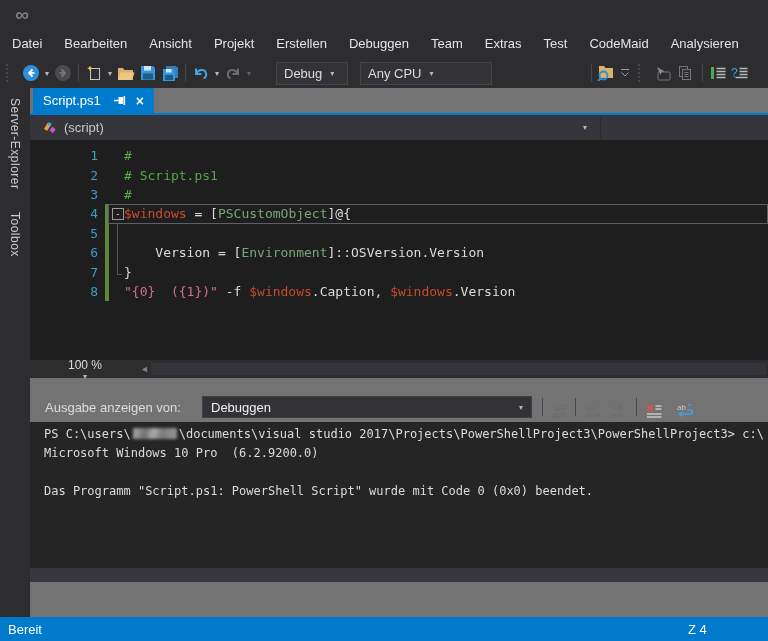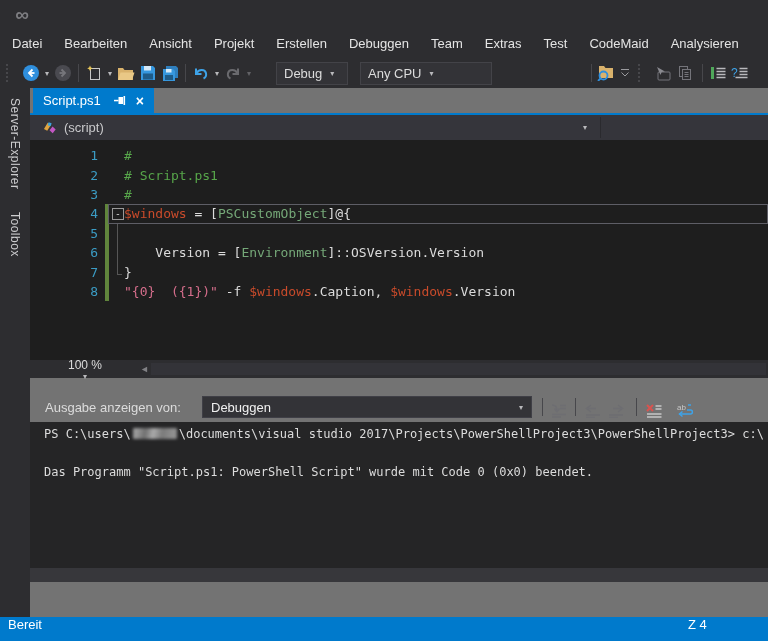--- a/index.html
+++ b/index.html
@@ -84,21 +84,21 @@
   .obtn{width:24px;height:22px;display:flex;align-items:flex-end;justify-content:center;flex:none;}
   .output-text{height:146px;background:#252526;font-family:"DejaVu Sans Mono",monospace;font-size:12px;
     color:#DCDCDC;padding:5px 0 0 14px;box-sizing:border-box;overflow:hidden;}
   .out-line{height:19px;white-space:pre;}
   .censor{display:inline-block;width:44px;height:11px;margin:0 2px;vertical-align:-1px;border-radius:1px;
     background:linear-gradient(100deg,#9a9a9a 10%,#6f6f6f 28%,#ababab 46%,#7a7a7a 66%,#8f8f8f 88%);
     filter:blur(1.5px);}
   .output-hbar{height:14px;background:#37373B;}
   
   .statusbar{position:absolute;left:0;right:0;bottom:0;height:24px;background:var(--accent);color:#fff;
-    font-size:13px;display:flex;}
+    font-size:13px;display:flex;align-items:center;}
   .status-ready{margin-left:8px;}
   .status-line{position:absolute;left:688px;}
 </style>
 </head>
 <body>
 
 <div class="window">
 
   <div class="titlebar">
     <div class="vs-logo">∞</div>
@@ -329,20 +329,21 @@
             <svg width="19" height="15" viewBox="0 0 19 15">
               <text x="1" y="7" font-size="8" fill="#C8C8C8" font-family="Liberation Sans,sans-serif">ab</text>
               <path d="M12 2 h3 M3 11 H14.5 C17 11 17 7 14.5 7 H11" fill="none" stroke="#3EA3E8" stroke-width="1.5"></path>
               <path d="M6.5 8.5 L3.5 11 L6.5 13.5" fill="none" stroke="#3EA3E8" stroke-width="1.5"></path>
               </svg>
           </div>
         </div>
       </div>
       <div class="output-text" id="output-text">
           <div class="out-line"><span>PS C:\users\</span><span class="censor"></span><span>\documents\visual studio 2017\Projects\PowerShellProject3\PowerShellProject3&gt; c:\</span></div>
+          <div class="out-line"><span>Microsoft Windows 10 Pro  (6.2.9200.0)</span></div>
           <div class="out-line"></div>
           <div class="out-line"><span>Das Programm "Script.ps1: PowerShell Script" wurde mit Code 0 (0x0) beendet.</span></div>
         </div>
       <div class="output-hbar"></div>
     </div>
   </div>
 
   <div class="statusbar">
     <span class="status-ready">Bereit</span>
     <span class="status-line">Z 4</span>

